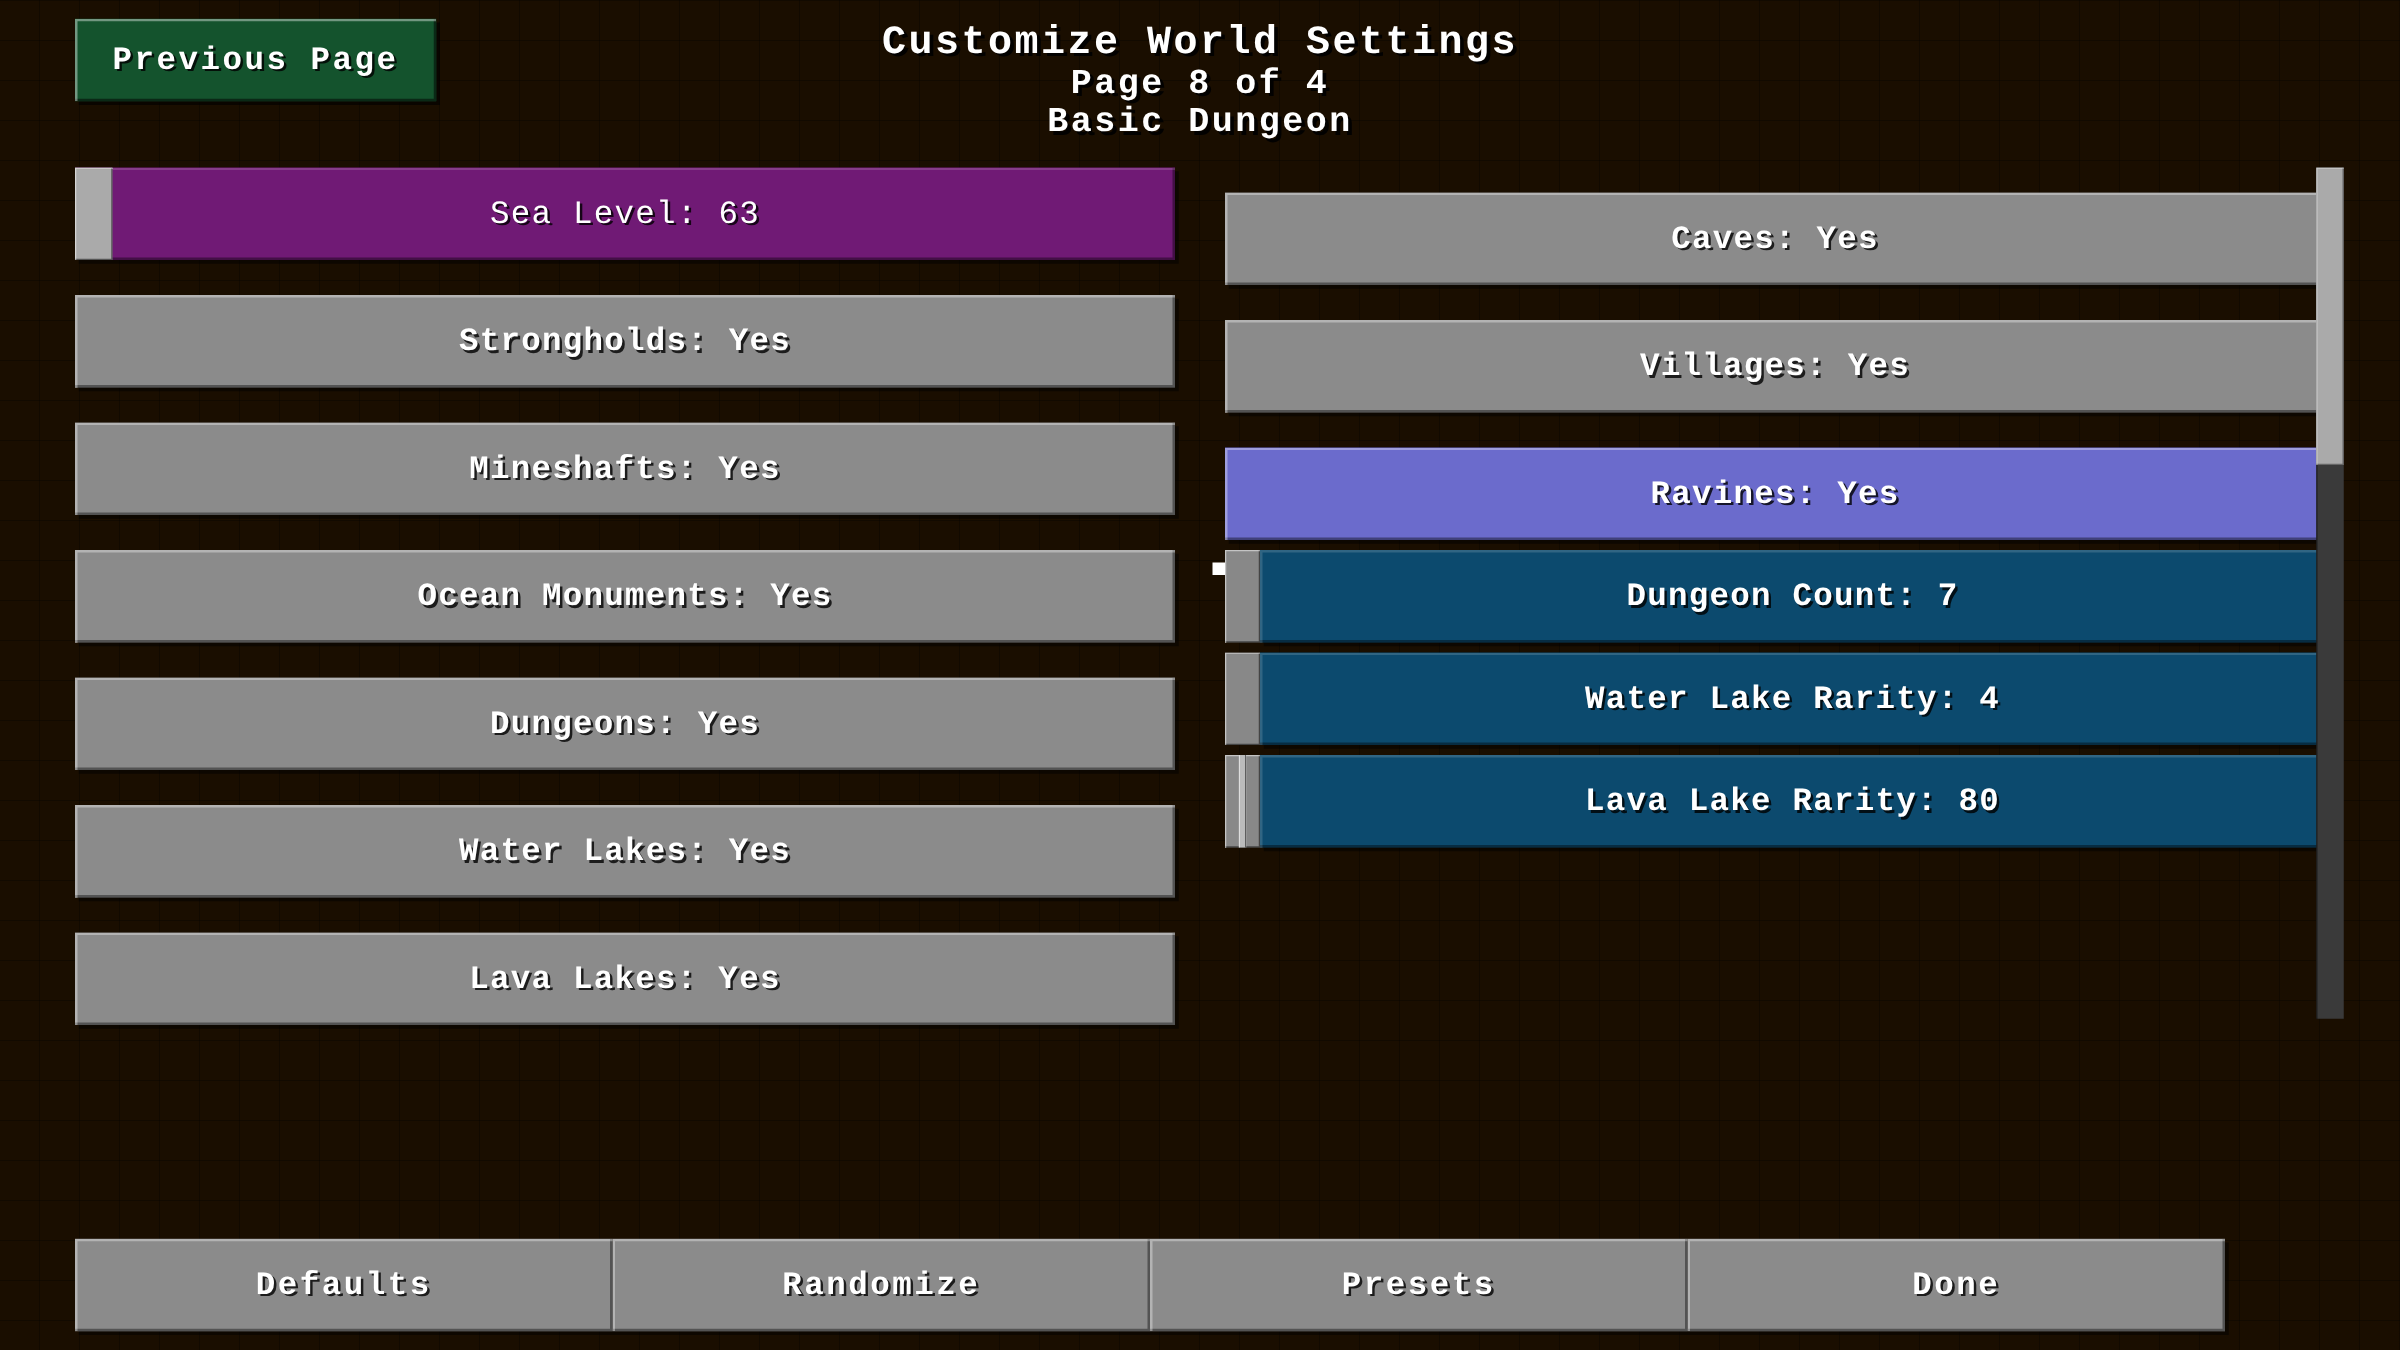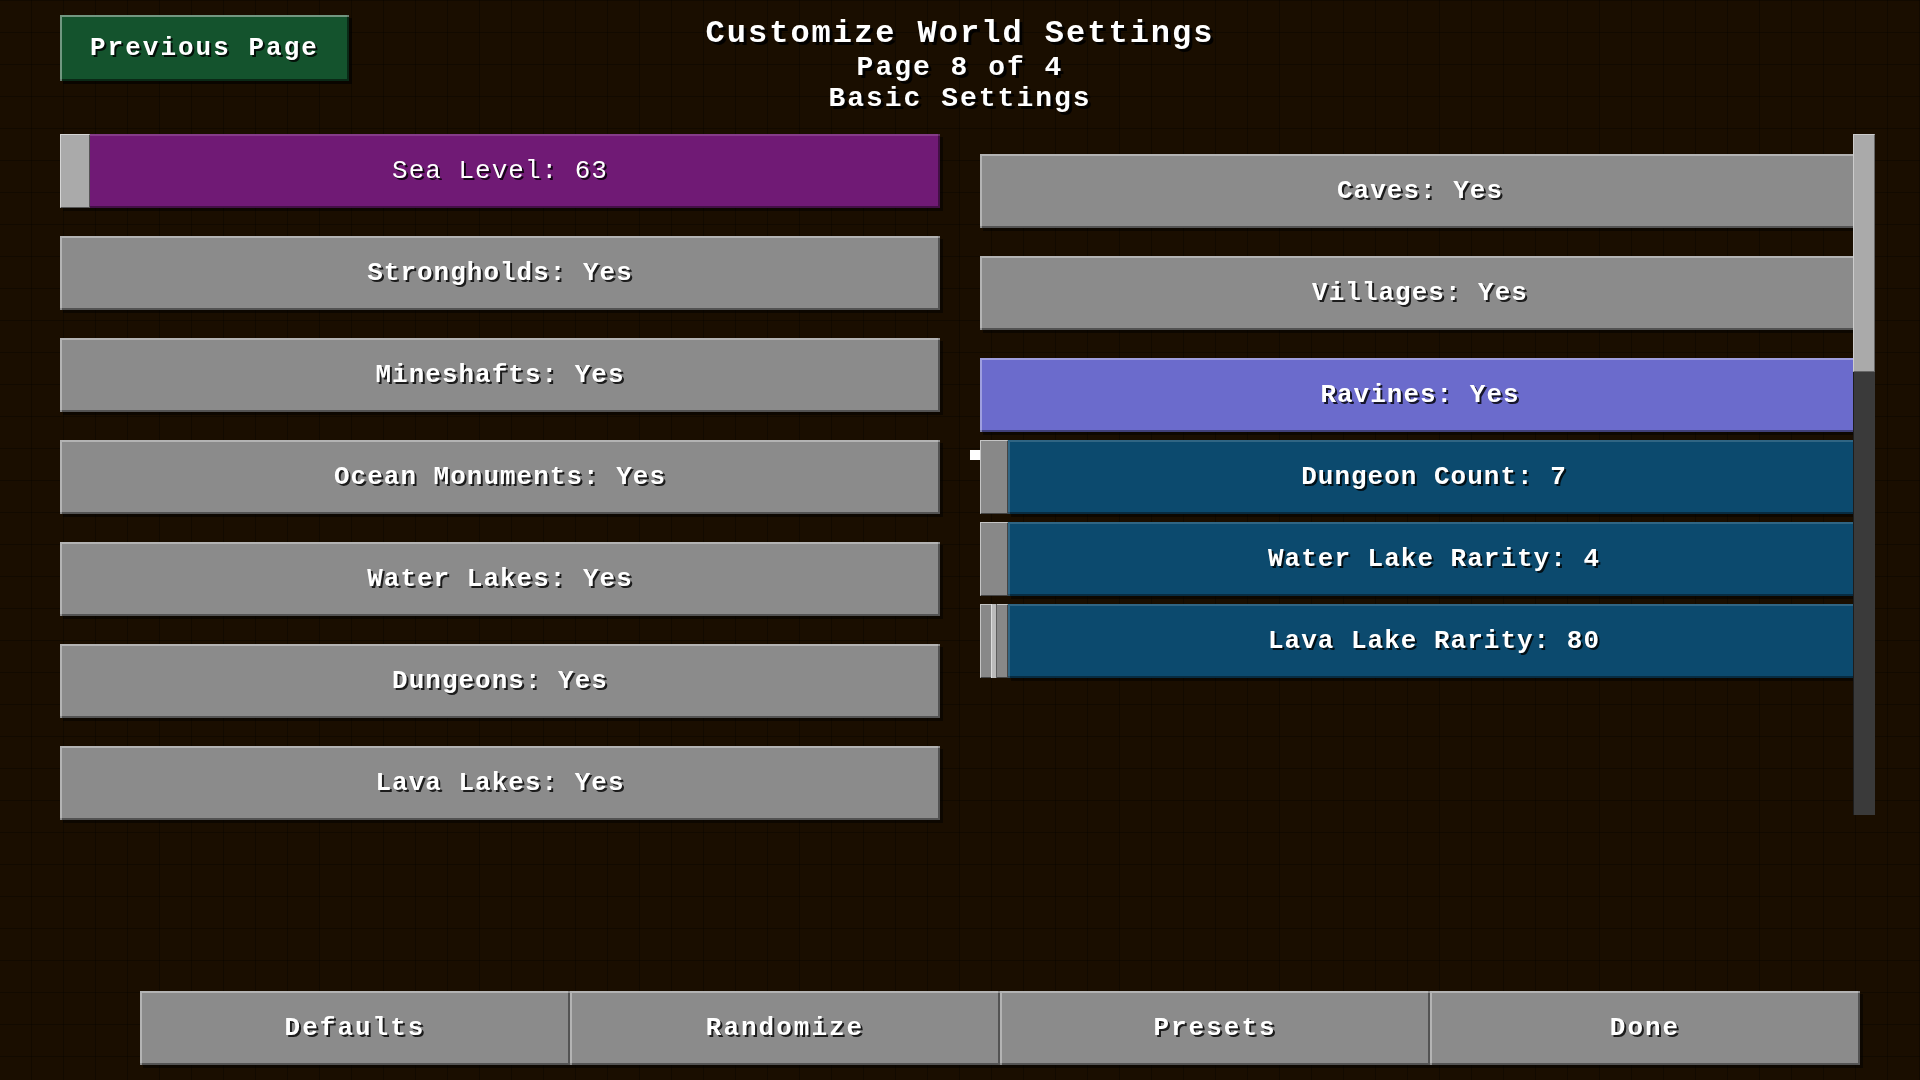--- a/index.html
+++ b/index.html
@@ -183,21 +183,21 @@
       display: flex;
       gap: 0;
       padding: 10px 60px 0 60px;
       flex: 1;
     }
 
     .footer {
       display: flex;
       gap: 0;
       padding: 15px 60px;
-      justify-content: flex-end;
+      justify-content: flex-start;
       position: absolute;
       bottom: 0;
       left: 0;
       right: 0;
     }
 
     .footer-button {
       background: #8b8b8b;
       border: none;
       cursor: pointer;
@@ -304,40 +304,40 @@
     }
   </style>
 </head>
 <body>
 
 <div class="header">
   <button class="nav-button prev-button">Previous Page</button>
 
   <span class="header-title">Customize World Settings</span>
   <span class="header-page">Page 8 of 4</span>
-  <span class="header-subtitle">Basic Settings</span>
+  <span class="header-subtitle">Basic Dungeon</span>
 
 </div>
 
 <div class="columns-wrapper">
 
   <div class="left-column">
 
     <div class="sea-level-container">
       <button class="sea-level-button">
         <div class="slider-handle"></div>
         <span>Sea Level: 63</span>
       </button>
     </div>
 
     <button class="setting-button">Strongholds: Yes</button>
     <button class="setting-button">Mineshafts: Yes</button>
     <button class="setting-button">Ocean Monuments: Yes</button>
+    <button class="setting-button">Dungeons: Yes</button>
     <button class="setting-button">Water Lakes: Yes</button>
-    <button class="setting-button">Dungeons: Yes</button>
     <button class="setting-button">Lava Lakes: Yes</button>
   </div>
 
   <div class="right-column">
     <button class="setting-button">Caves: Yes</button>
     <button class="setting-button">Villages: Yes</button>
     <button class="setting-button highlighted">Ravines: Yes</button>
 
     <div class="dungeon-count-row">
       <div class="dungeon-slider-handle"></div>

